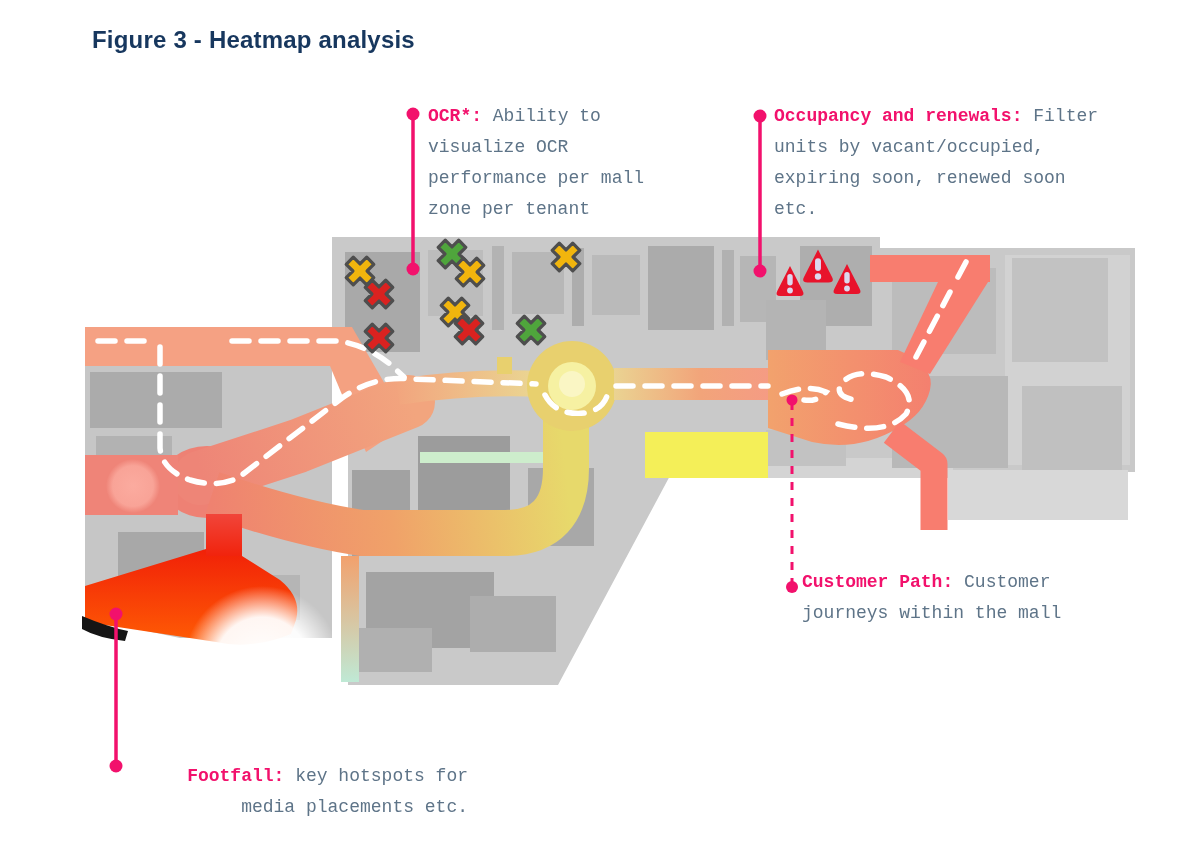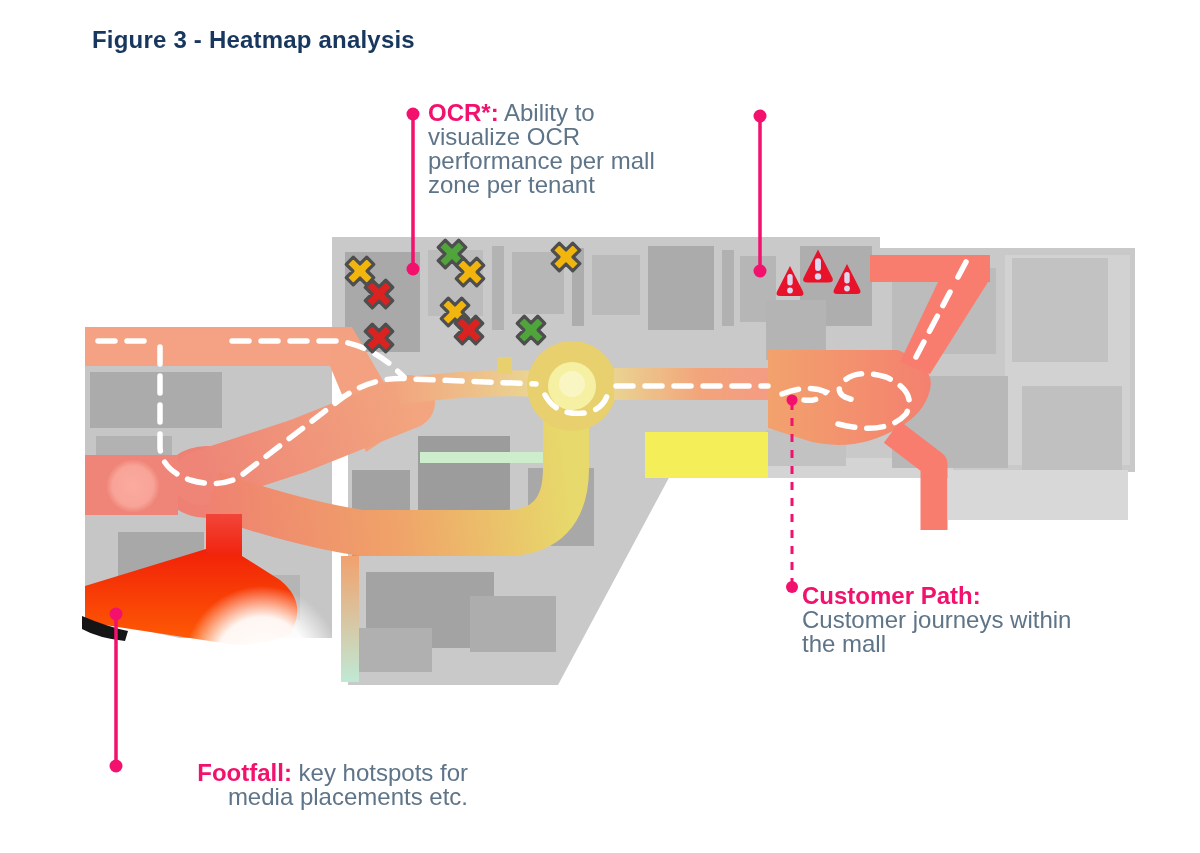--- a/index.html
+++ b/index.html
@@ -7,28 +7,29 @@
     width:1200px;height:853px;background:#ffffff;position:relative;
     font-family:"Liberation Sans", sans-serif;overflow:hidden;
   }
   .stage{position:absolute;inset:0;width:1200px;height:853px;}
   svg.map{position:absolute;left:0;top:0;width:1200px;height:853px;}
   .title{
     position:absolute;left:92px;top:26px;
     font-size:24px;font-weight:700;color:#17375E;letter-spacing:.2px;
   }
   .note{
-    position:absolute;font-size:24px;line-height:24px;font-weight:700;
+    position:absolute;font-size:18px;line-height:31px;font-weight:700;
     color:#5E7488;
+    font-family:Liberation Mono, monospace;
   }
   .note .lead{color:#F2116C;font-weight:700;}
   .note .body{font-weight:400;color:#5E7488;}
   .note-ocr{left:428px;top:101px;width:254px;}
   .note-occupancy{left:774px;top:101px;width:342px;}
-  .note-customer{left:802px;top:584px;width:284px;}
+  .note-customer{left:802px;top:567px;width:284px;}
   .note-footfall{left:134px;top:761px;width:334px;text-align:right;}
   .footnote{
     position:absolute;right:52px;top:785px;
     font-size:19px;font-style:italic;color:#1D3F6E;font-weight:400;
   }
 </style>
 </head>
 <body>
 
 <div class="stage">
@@ -210,20 +211,23 @@
       </g>
     </g>
   </svg>
 
   <div class="title">Figure 3 - Heatmap analysis</div>
 
   <div class="note note-ocr">
     <span class="lead">OCR*:</span><span class="body"> Ability to visualize OCR performance per mall zone per tenant</span>
   </div>
 
+  <div class="note note-occupancy">
+    <span class="lead">Occupancy and renewals:</span><span class="body"> Filter units by vacant/occupied, expiring soon, renewed soon etc.</span>
+  </div>
 
   <div class="note note-customer">
     <span class="lead">Customer Path:</span><span class="body"> Customer journeys within the mall</span>
   </div>
 
   <div class="note note-footfall">
     <span class="lead">Footfall:</span><span class="body"> key hotspots for media placements etc.</span>
   </div>
 
 </div>

